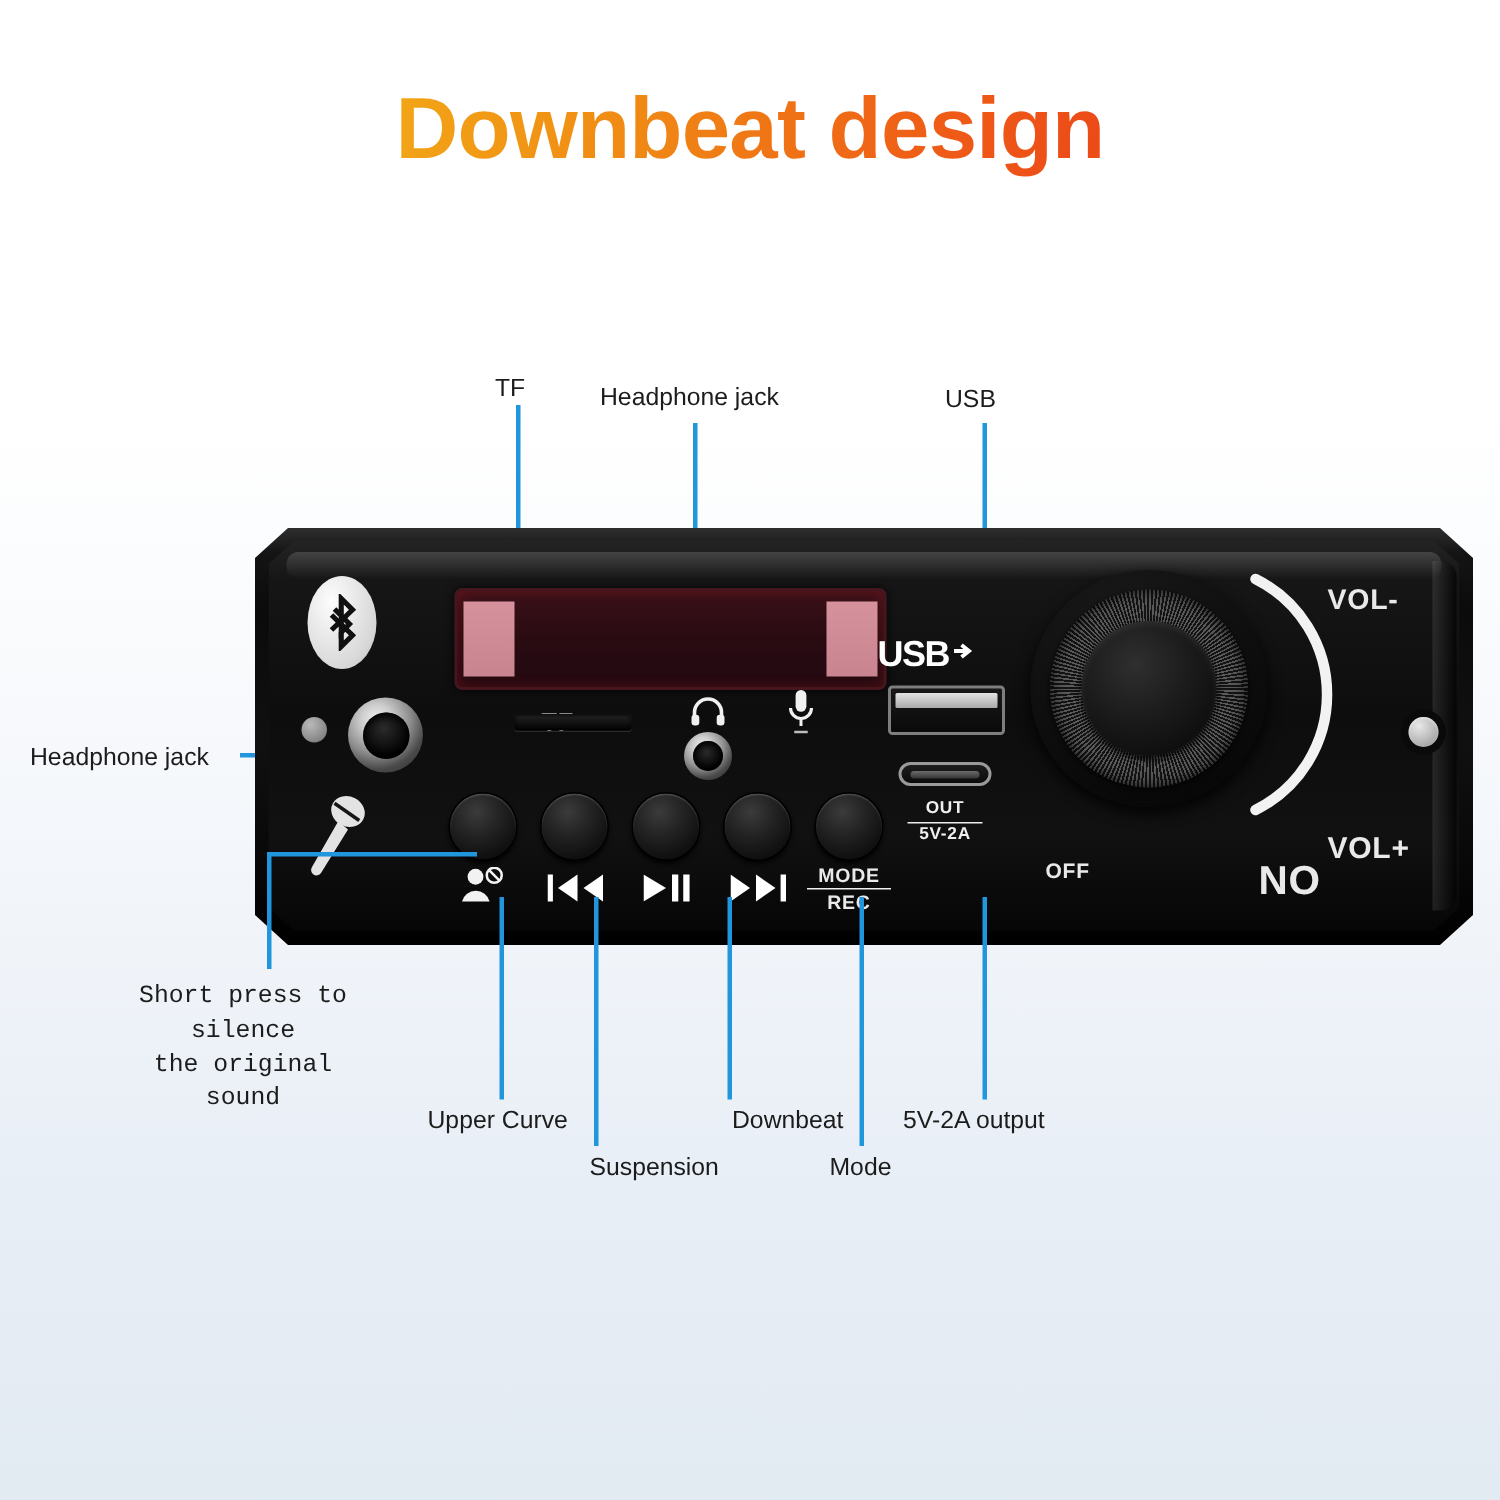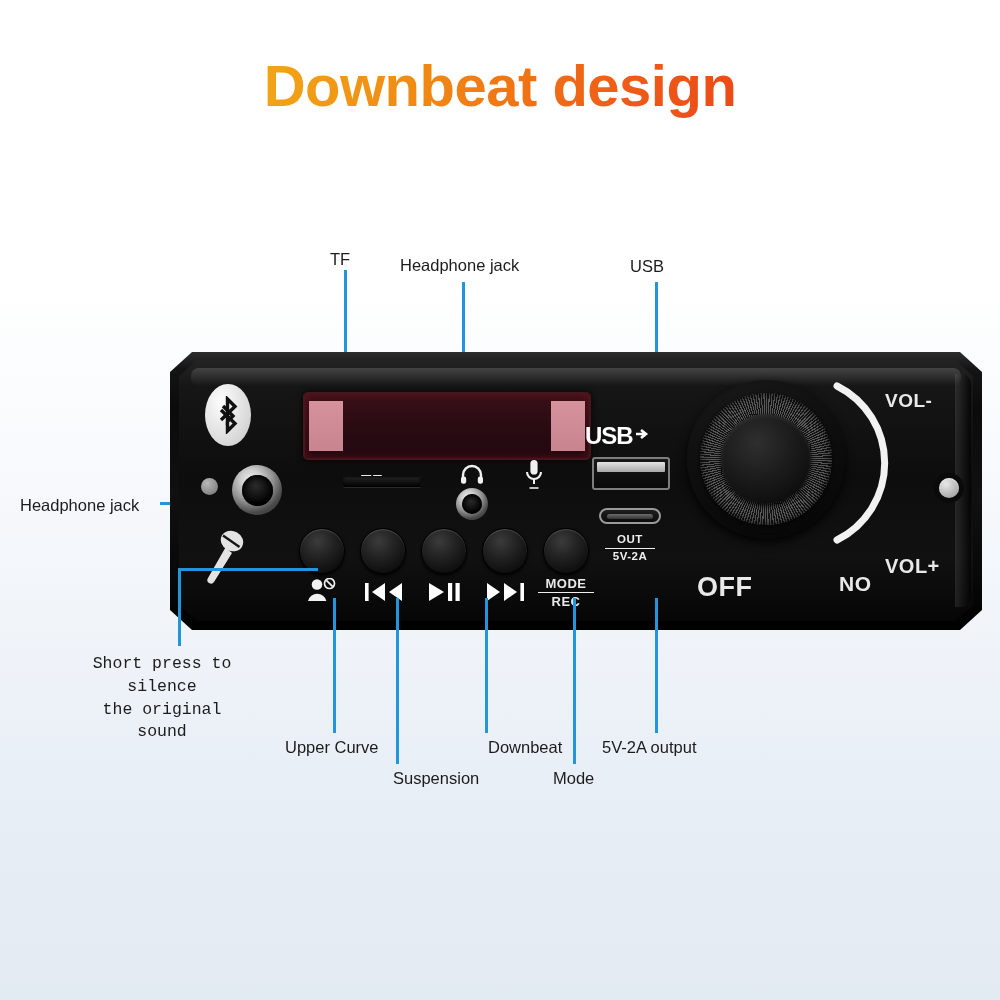--- a/index.html
+++ b/index.html
@@ -272,22 +272,22 @@
       <div id="knob-top"></div>
     </div>
 
     <svg id="vol-arc" viewBox="0 0 120 170">
       <path d="M30 8 A 86 86 0 0 1 30 162" fill="none" stroke="#f2f2f2" stroke-width="7" stroke-linecap="round"></path>
     </svg>
 
     <div class="lbl" style="left:706px; top:30px; font-size:19px;">VOL-</div>
     <div class="lbl" style="left:706px; top:195px; font-size:20px;">VOL+</div>
 
-    <div class="lbl" style="left:518px; top:212px; font-size:27px;">OFF</div>
-    <div class="lbl" style="left:660px; top:212px; font-size:21px;">NO</div>
+    <div class="lbl" style="left:518px; top:212px; font-size:14px;">OFF</div>
+    <div class="lbl" style="left:660px; top:212px; font-size:27px;">NO</div>
 
     <div class="hole" style="right:14px; top:118px; width:20px; height:20px;"></div>
   </div>
 </div>
 
 <div class="ln lnh" style="left:178px; top:568px; width:140px;"></div>
 <div class="ln lnv" style="left:178px; top:568px; height:78px;"></div>
 <div class="callout two" style="left:73px; top:653px; width:178px;font-family:Liberation Mono, monospace;">
   <span>Short press to silence</span><br>
   <span>the original sound</span>

